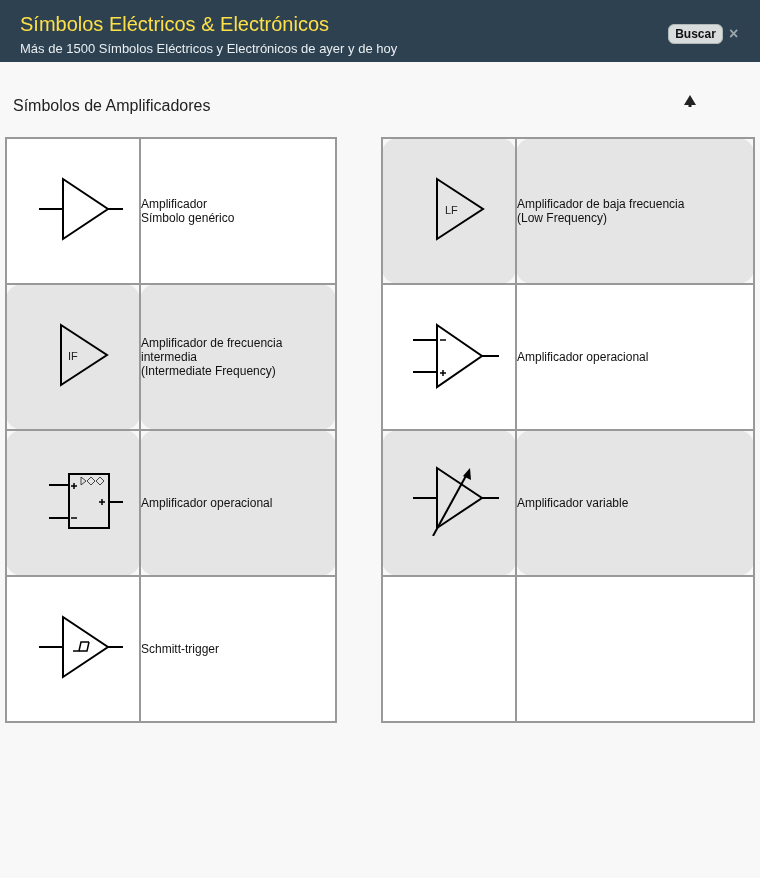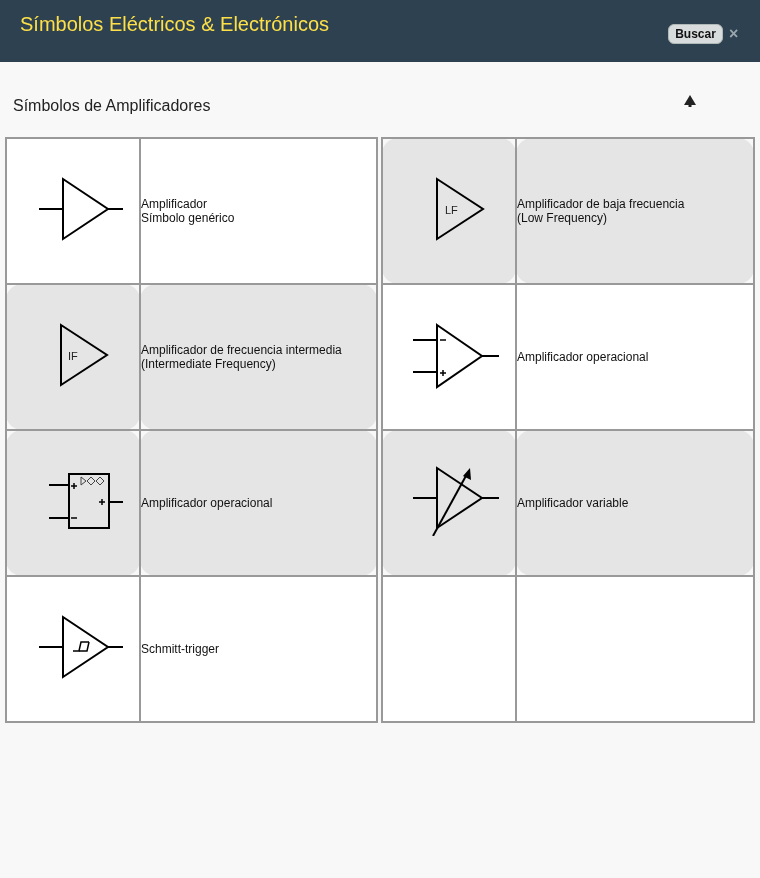--- a/index.html
+++ b/index.html
@@ -21,31 +21,32 @@
   table.grid tr.plain td { background:#fff; }
   td.sym { width:132px; text-align:center; }
   td.desc { font-size:12px; color:#111; line-height:14px; padding-left:2px; }
   td.desc span { display:block; }
 </style>
 </head>
 <body>
 
 <div class="topbar">
   <div class="title">Símbolos Eléctricos &amp; Electrónicos</div>
+  <div class="subtitle">Más de 1500 Símbolos Eléctricos y Electrónicos de ayer y de hoy</div>
   <div class="search-btn">Buscar</div>
   <div class="close-x">×</div>
 </div>
 
 <div class="section-title">Símbolos de Amplificadores</div>
 <svg class="top-arrow" viewBox="0 0 14 14">
   <polygon points="7,1 13,11 1,11" fill="#222"></polygon>
   <rect x="5.5" y="10" width="3" height="3" fill="#222"></rect>
 </svg>
 
-<table class="grid" style="left:5px; top:137px; width:373px;padding-left:16px;">
+<table class="grid" style="left:5px; top:137px; width:332px;padding-left:16px;">
   <tbody>
       <tr class="plain">
     <td class="sym">
       <svg width="100" height="70" viewBox="0 0 100 70">
         <line x1="16" y1="35" x2="40" y2="35" stroke="#000" stroke-width="2"></line>
         <polygon points="40,5 85,35 40,65" fill="none" stroke="#000" stroke-width="2"></polygon>
         <line x1="85" y1="35" x2="106" y2="35" stroke="#000" stroke-width="2"></line>
       </svg>
     </td>
     <td class="desc">

